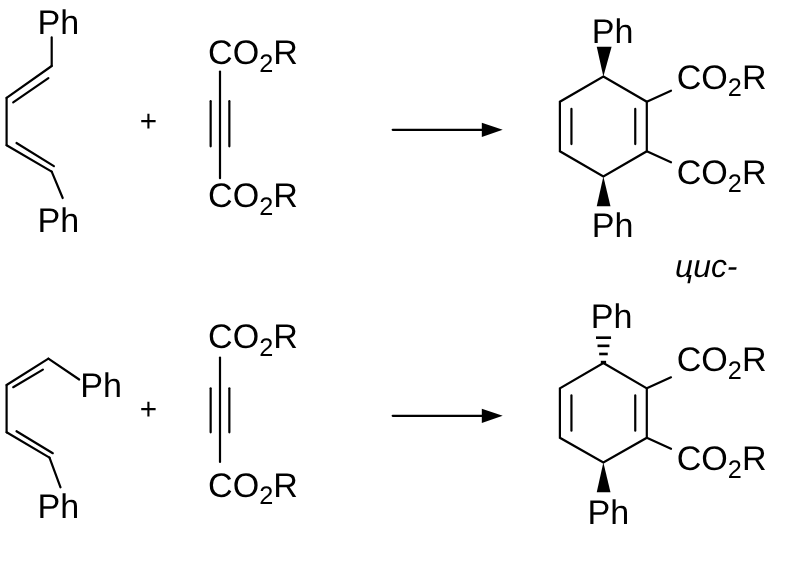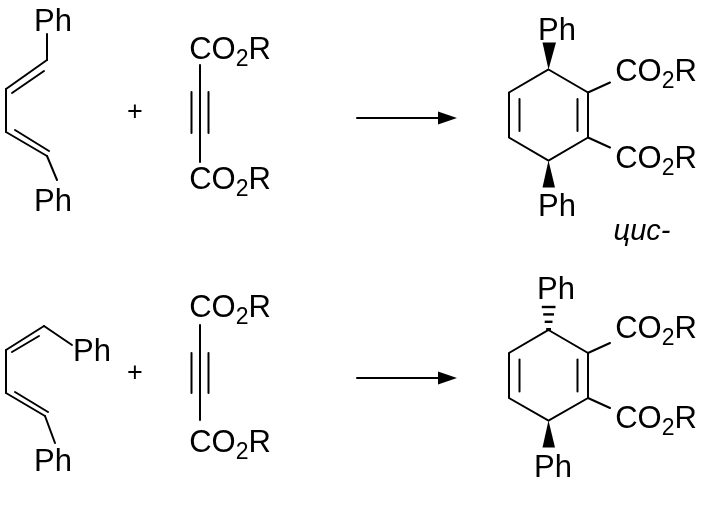--- a/index.html
+++ b/index.html
@@ -9,21 +9,21 @@
     font-family:"Liberation Sans","DejaVu Sans",sans-serif;
   }
   #art { position:absolute; left:0; top:0; }
   .lbl {
     position:absolute; transform:translate(-50%,-50%);
     font-size:31px; line-height:1; white-space:nowrap; color:#000;
     display:flex; align-items:baseline;
   }
   .sub { font-size:23px; position:relative; top:7px; }
   .plus { font-size:27px; }
-  .stereo { font-style:italic; font-size:29px; }
+  .stereo { font-style:italic; font-size:29px;margin-top:13px; }
   .stroke { stroke:#000; stroke-width:2; fill:none; stroke-linecap:round; }
   .fillshape { fill:#000; stroke:none; }
   .hashline { stroke:#000; stroke-width:2.4; }
 </style>
 </head>
 <body>
 
 <div id="scheme">
 
   <svg id="art" width="715" height="515" viewBox="0 0 715 515">

